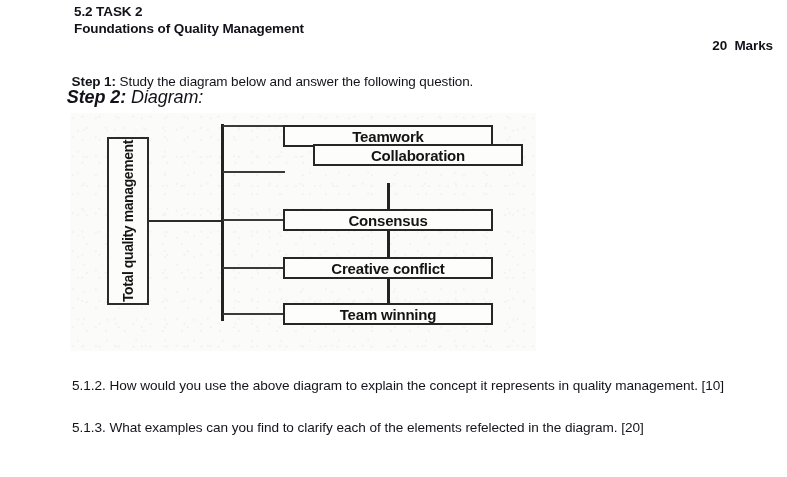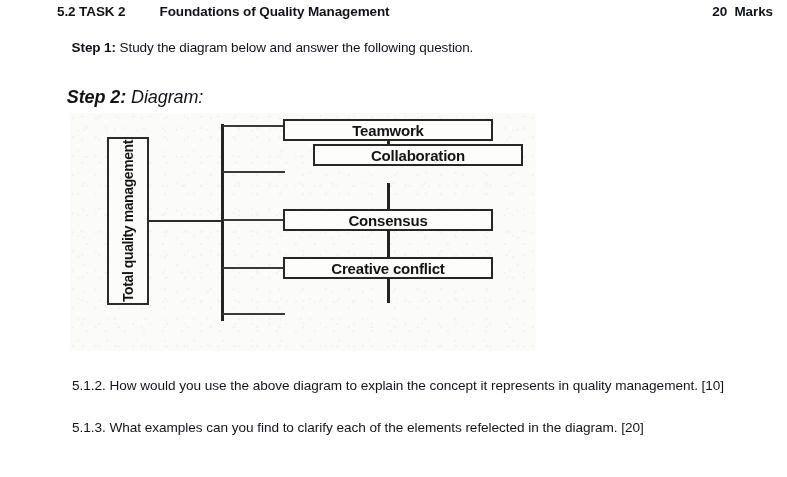--- a/index.html
+++ b/index.html
@@ -26,23 +26,24 @@
     width: 716px;
   }
   .task-line {
     display: flex;
     align-items: baseline;
     font-size: 13.5px;
     font-weight: bold;
     letter-spacing: -0.1px;
     line-height: 17px;
     white-space: pre;
+    flex-direction: column;
   }
   .task-number { }
-  .task-title { margin-left: 34px; }
+  .task-title { margin-left: 17px; }
   .task-marks { margin-left: auto; text-align: right; }
   .step-line {
     font-size: 13.5px;
     line-height: 18px;
     margin-top: 1px;
     letter-spacing: -0.1px;
     white-space: pre;
   }
   .step-lbl { font-weight: bold; }
   .step-txt { font-weight: normal; margin-top: 30px; }
@@ -209,30 +210,33 @@
   <div class="branch" style="top:58px;  width:62px;"></div>
   <div class="branch" style="top:106px; width:62px;"></div>
   <div class="branch" style="top:154px; width:62px;"></div>
   <div class="branch" style="top:200px; width:62px;"></div>
 
   <div class="vlink" style="top:24px;  height:24px;"></div>
   <div class="vlink" style="top:70px;  height:26px;"></div>
   <div class="vlink" style="top:118px; height:26px;"></div>
   <div class="vlink" style="top:166px; height:24px;"></div>
 
-  <div class="node" style="top:6px;">
+  <div class="node" style="top:12px;">
     <span>Teamwork</span>
   </div>
   <div class="node" style="top:31px;margin-left:30px;">
     <span>Collaboration</span>
   </div>
   <div class="node" style="top:144px;">
     <span>Creative conflict</span>
   </div>
   <div class="node" style="top:96px;">
     <span>Consensus</span>
+  </div>
+  <div class="node" style="top:190px;">
+    <span>Team winning</span>
   </div>
 </div>
 
 <div class="questions">
   <div class="q-para q1">5.1.2. How would you use the above diagram to explain the concept it represents in quality management. [10]</div>
   <div class="q-para q2">5.1.3. What examples can you find to clarify each of the elements refelected in the diagram. [20]</div>
 </div>
 
 </body></html>

